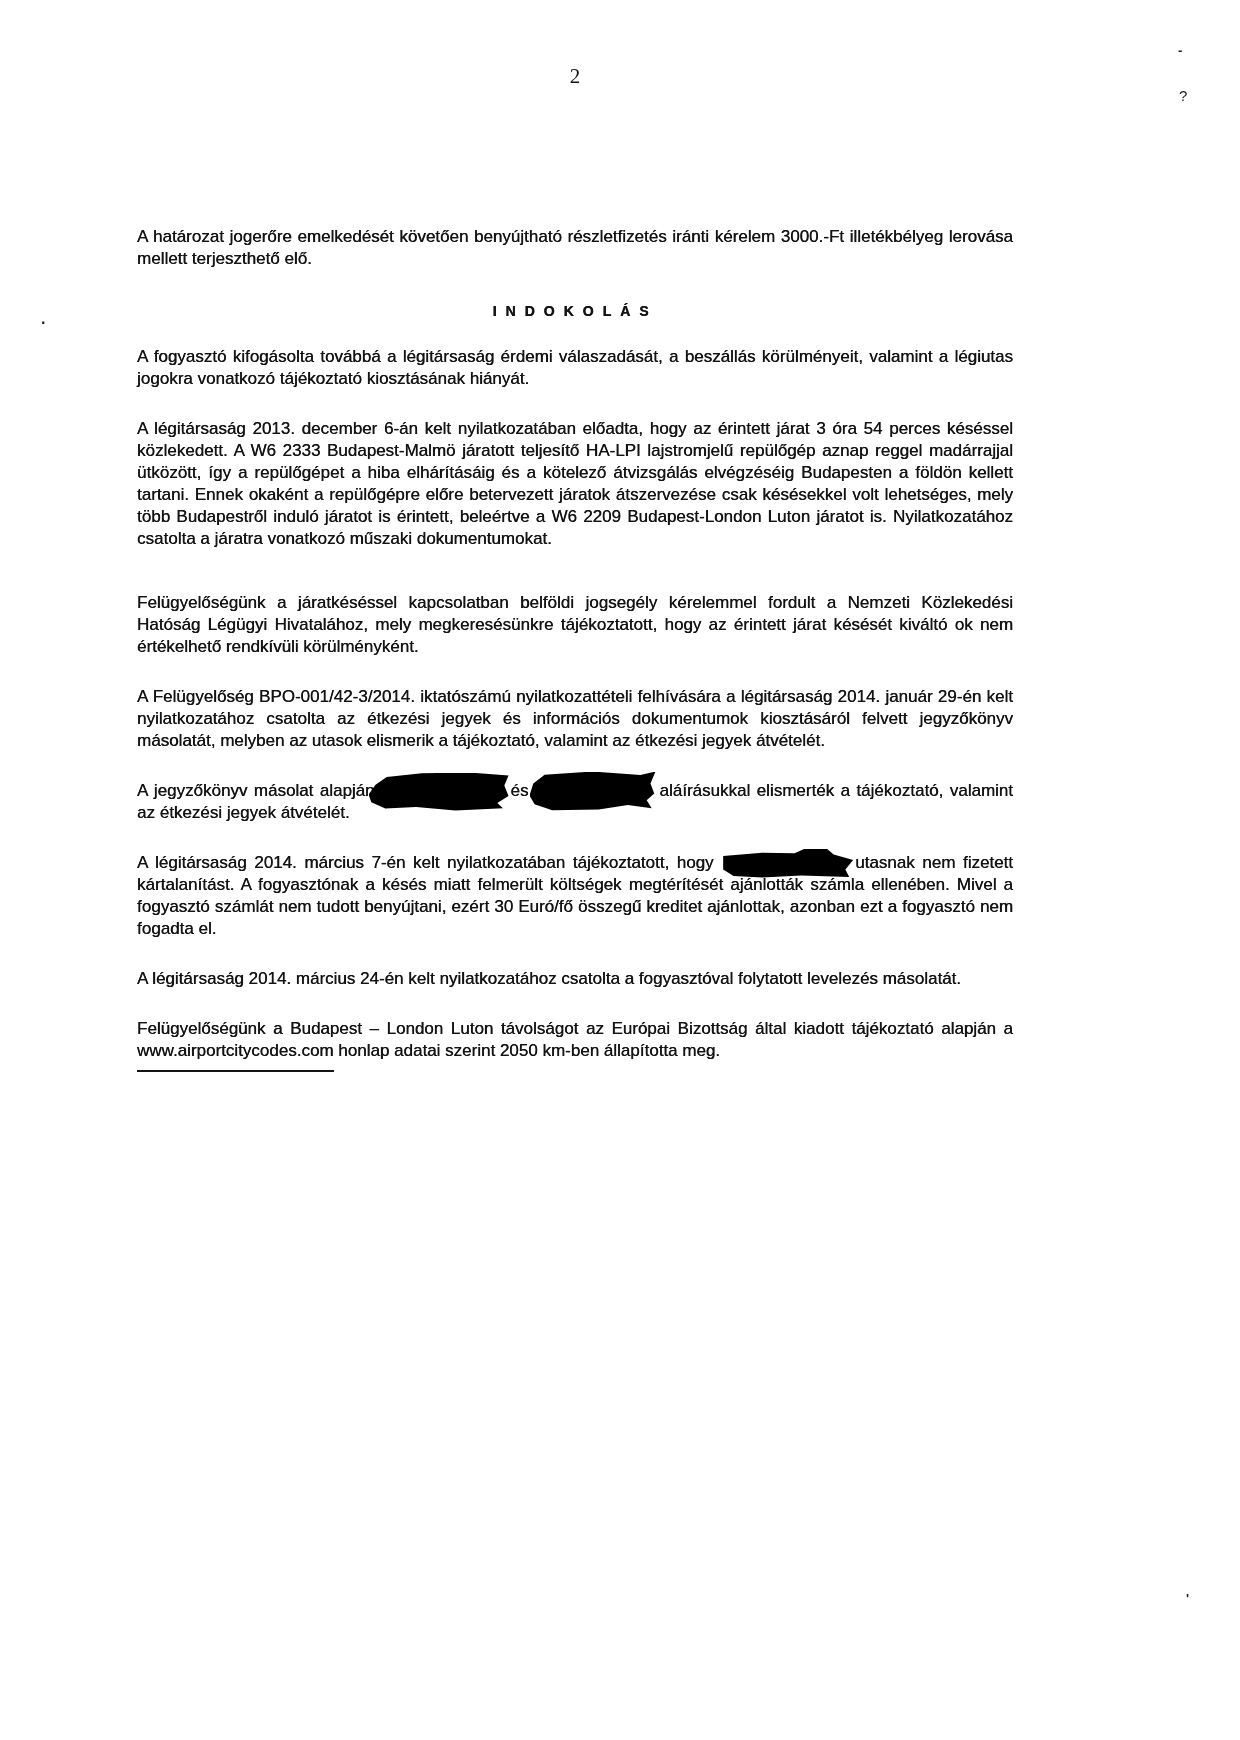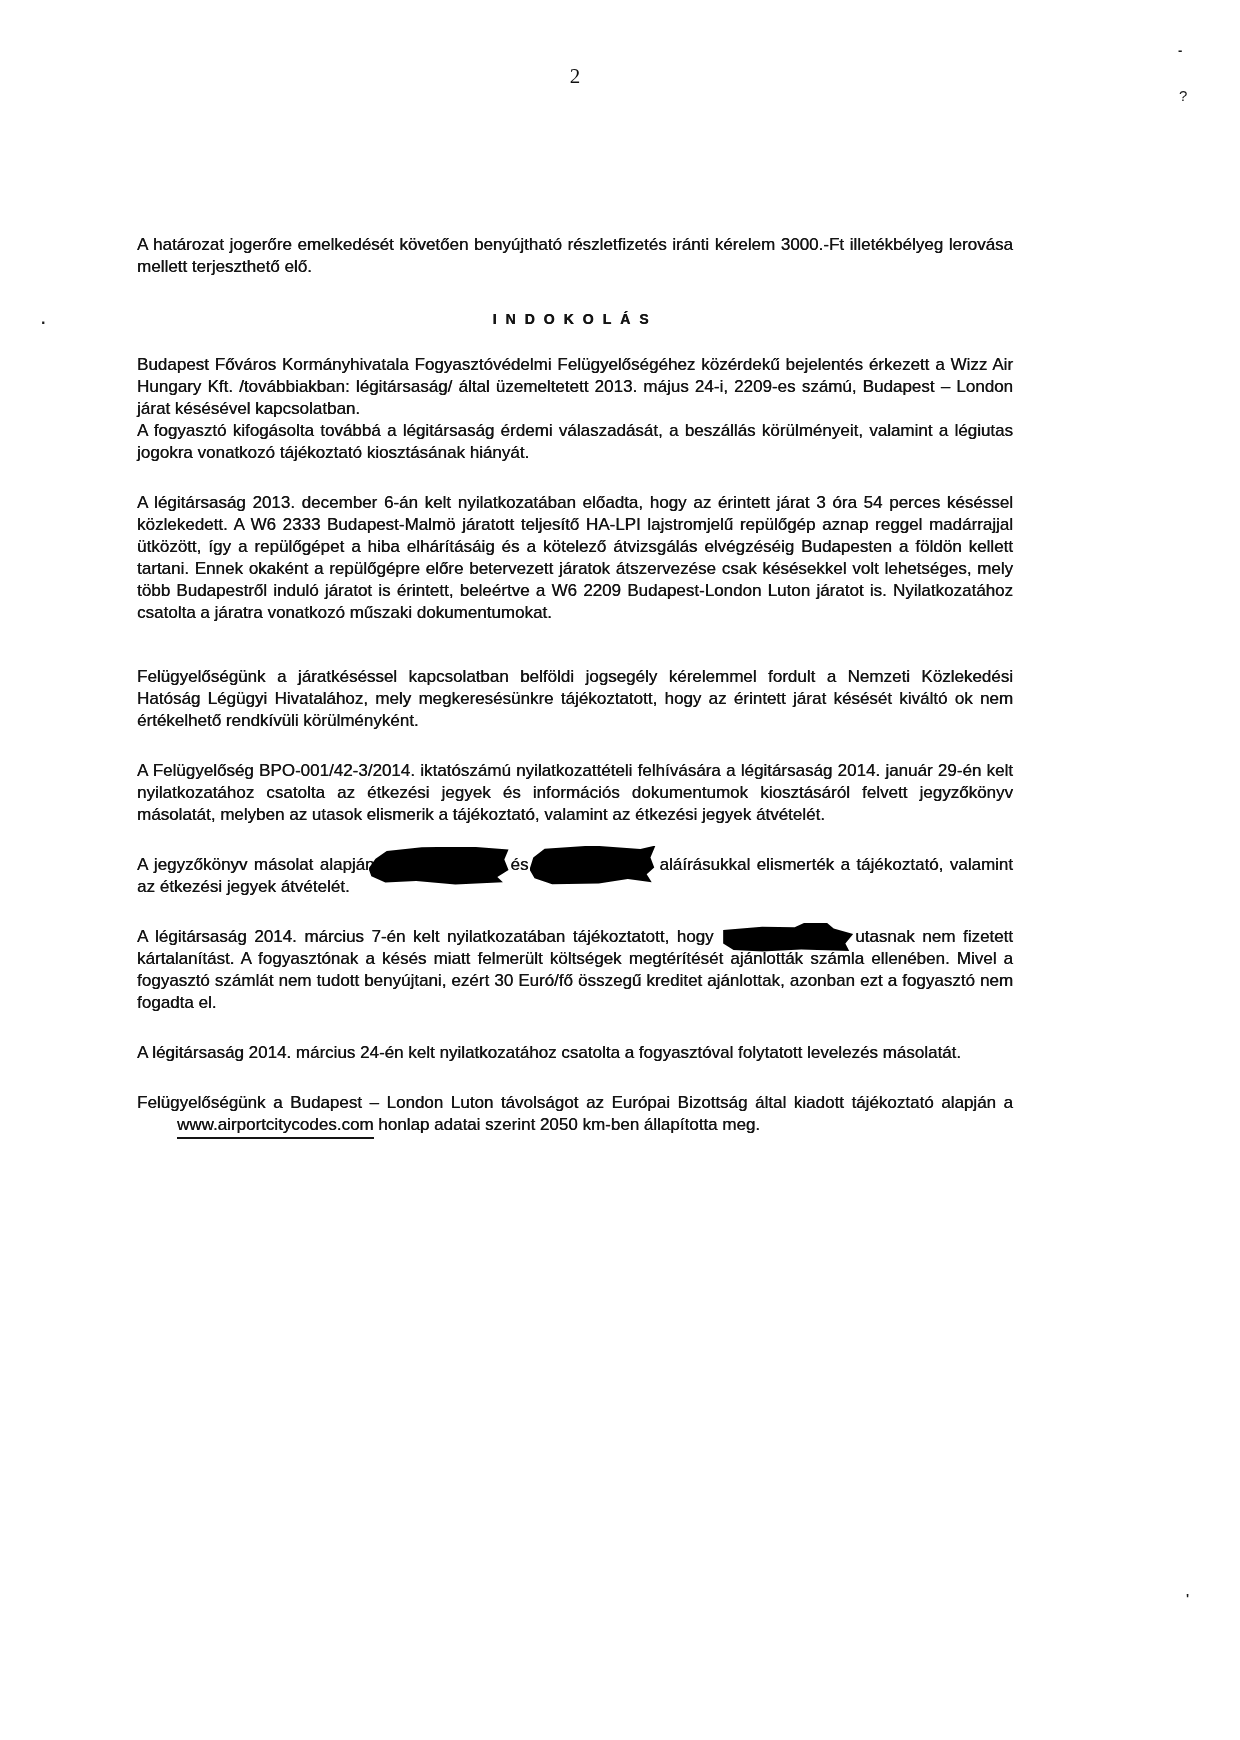--- a/index.html
+++ b/index.html
@@ -26,21 +26,21 @@
     left: 137px;
     width: 876px;
     text-align: center;
     font-size: 21px;
     font-family: "Liberation Serif", "DejaVu Serif", serif;
     color: #111;
   }
   .content {
     position: absolute;
     left: 137px;
-    top: 234px;
+    top: 226px;
     width: 876px;
     font-size: 17px;
     line-height: 22px;
     text-align: justify;
     text-shadow: 0.3px 0 0 currentColor;
   }
   .para {
     margin: 0 0 28px 0;
   }
   .para.gap-lg {
@@ -73,22 +73,21 @@
     clip-path: polygon(3% 30%, 12% 8%, 50% 0%, 88% 9%, 100% 0%, 96% 30%, 99% 55%, 93% 72%, 97% 92%, 78% 84%, 55% 95%, 18% 97%, 4% 82%, 0% 60%);
   }
   .redaction-3 {
     width: 130px;
     height: 30px;
     margin: -5px 2px -5px 2px;
     clip-path: polygon(0% 25%, 30% 14%, 55% 16%, 63% 0%, 80% 2%, 85% 20%, 100% 38%, 94% 70%, 97% 95%, 60% 90%, 30% 97%, 8% 92%, 0% 70%);
   }
   .url {
     border-bottom: 2px solid #141414;
-    padding-bottom: 3px;
-    margin-left: 40px;
+    padding-bottom: 10px;
   }
   .artifact {
     position: absolute;
     color: #1b1b1b;
     font-size: 13px;
     line-height: 1;
   }
   .artifact-dash   { top: 44px;   left: 1178px; font-weight: bold; }
   .artifact-curl   { top: 88px;   left: 1179px; font-size: 15px; }
   .artifact-dot    { top: 315px;  left: 41px;   font-size: 16px; font-weight: bold; }
@@ -106,21 +105,20 @@
   <span class="artifact artifact-dot">·</span>
   <span class="artifact artifact-tick">'</span>
 
   <div class="content">
 
     <p class="para">A határozat jogerőre emelkedését követően benyújtható részletfizetés iránti kérelem 3000.-Ft illetékbélyeg lerovása mellett terjeszthető elő.</p>
 
     <div class="heading">INDOKOLÁS</div>
 
     <div class="para">
-      <div>Budapest Főváros Kormányhivatala Fogyasztóvédelmi Felügyelőségéhez közérdekű bejelentés érkezett a Wizz Air Hungary Kft. /továbbiakban: légitársaság/ által üzemeltetett 2013. május 24-i, 2209-es számú, Budapest – London járat késésével kapcsolatban.</div>
       <div>A fogyasztó kifogásolta továbbá a légitársaság érdemi válaszadását, a beszállás körülményeit, valamint a légiutas jogokra vonatkozó tájékoztató kiosztásának hiányát.</div>
     </div>
 
 
     <p class="para gap-lg">A légitársaság 2013. december 6-án kelt nyilatkozatában előadta, hogy az érintett járat 3 óra 54 perces késéssel közlekedett. A W6 2333 Budapest-Malmö járatott teljesítő HA-LPI lajstromjelű repülőgép aznap reggel madárrajjal ütközött, így a repülőgépet a hiba elhárításáig és a kötelező átvizsgálás elvégzéséig Budapesten a földön kellett tartani. Ennek okaként a repülőgépre előre betervezett járatok átszervezése csak késésekkel volt lehetséges, mely több Budapestről induló járatot is érintett, beleértve a W6 2209 Budapest-London Luton járatot is. Nyilatkozatához csatolta a járatra vonatkozó műszaki dokumentumokat.</p>
 
 
     <p class="para">Felügyelőségünk a járatkéséssel kapcsolatban belföldi jogsegély kérelemmel fordult a Nemzeti Közlekedési Hatóság Légügyi Hivatalához, mely megkeresésünkre tájékoztatott, hogy az érintett járat késését kiváltó ok nem értékelhető rendkívüli körülményként.</p>
 
     <p class="para">A Felügyelőség BPO-001/42-3/2014. iktatószámú nyilatkozattételi felhívására a légitársaság 2014. január 29-én kelt nyilatkozatához csatolta az étkezési jegyek és információs dokumentumok kiosztásáról felvett jegyzőkönyv másolatát, melyben az utasok elismerik a tájékoztató, valamint az étkezési jegyek átvételét.</p>

